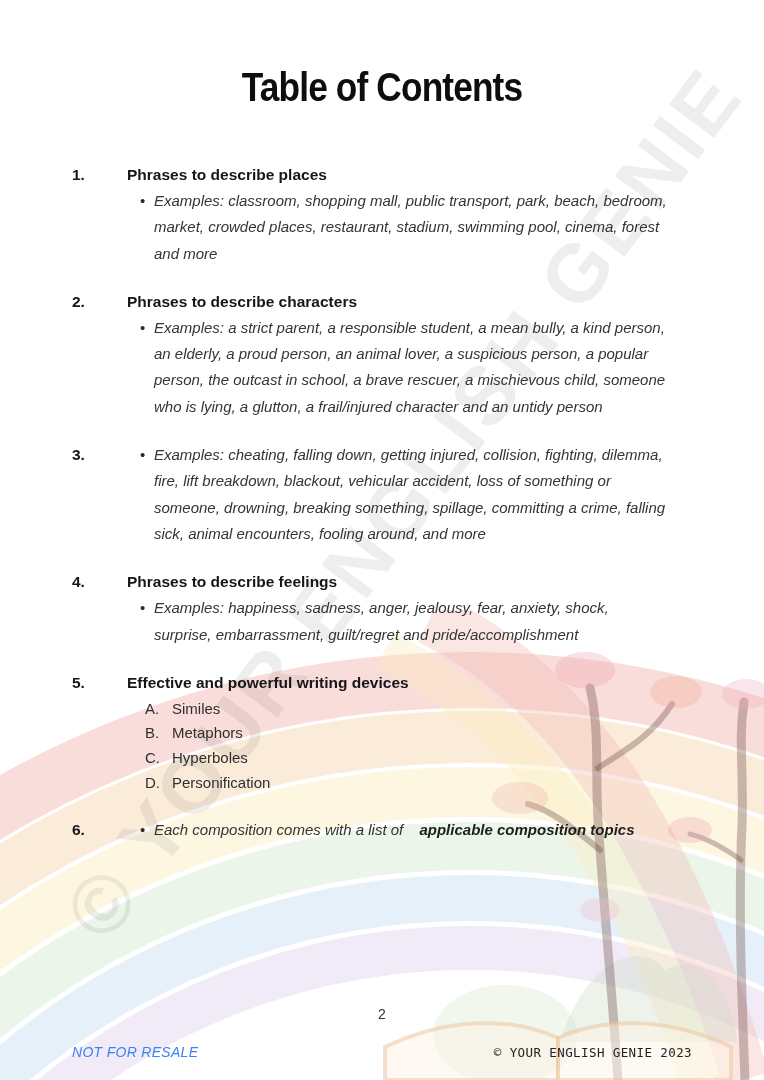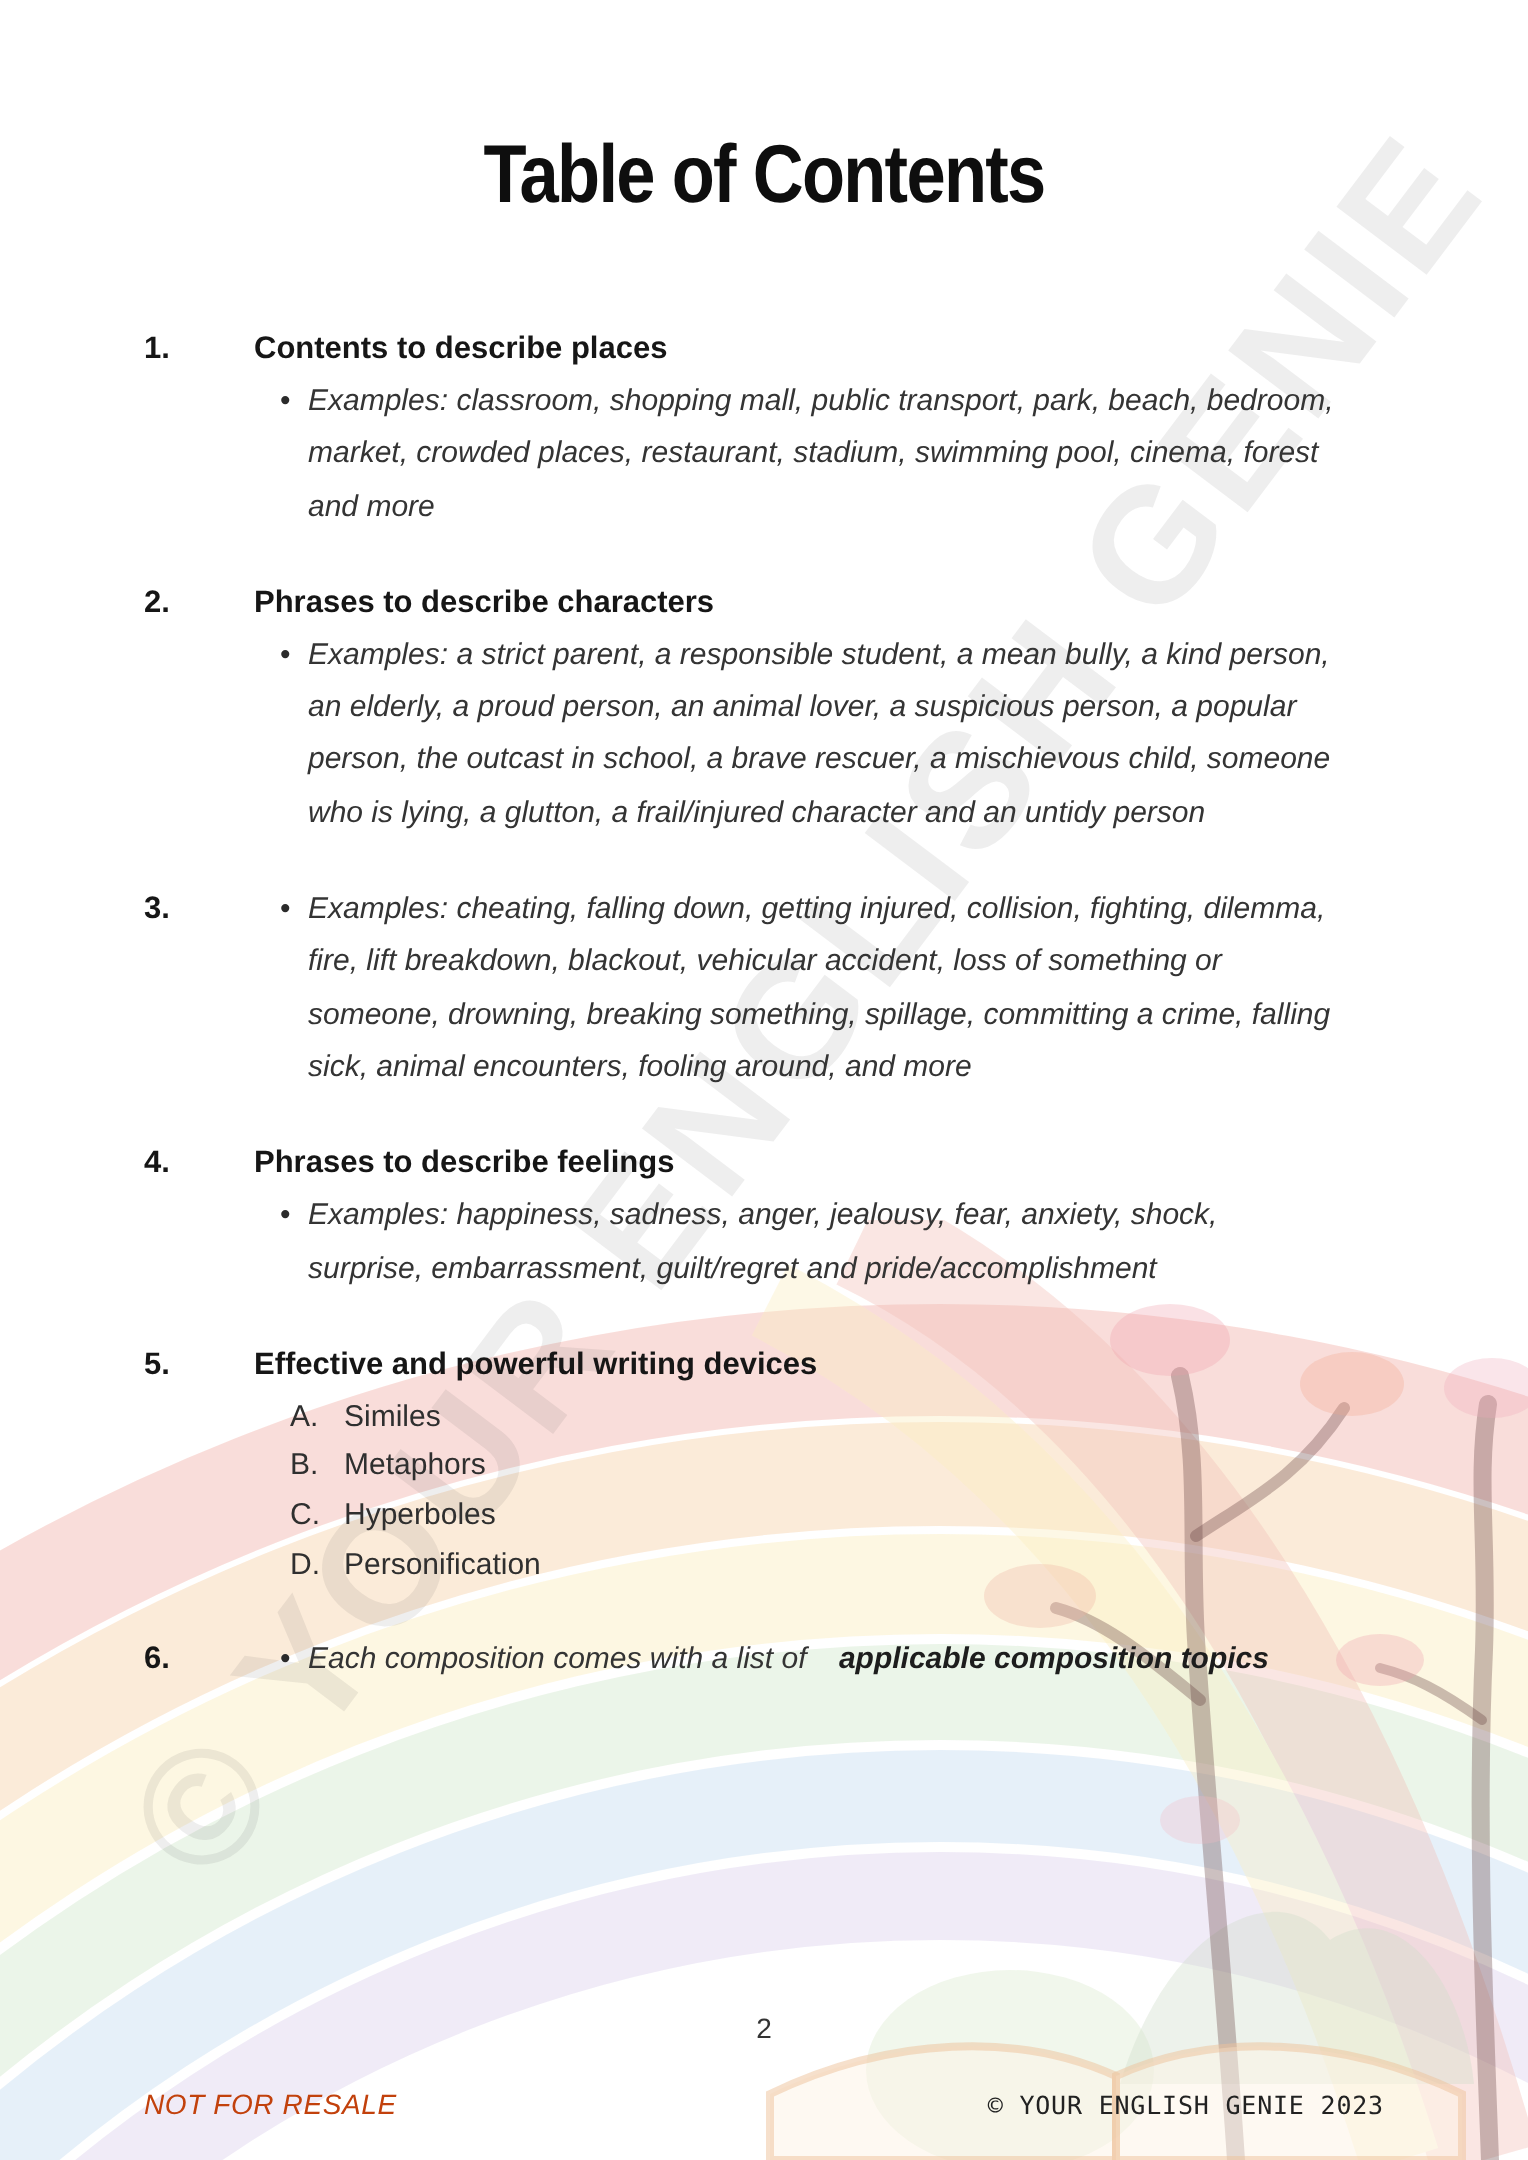--- a/index.html
+++ b/index.html
@@ -35,21 +35,21 @@
   .bullet-text { flex:1; }
   .bold-part { font-weight:700; color:#1d1d1d;margin-left:12px; }
   .letter-list { padding-left:18px; margin-top:1px; }
   .letter-row { display:flex; font-size:15px; line-height:24.6px; color:#2f2f2f; }
   .letter-id { flex:none; width:27px; }
   
   .footer {
     position:absolute; left:72px; right:72px; top:1006px;
     display:flex; align-items:baseline; font-size:14px;
   }
-  .footer-left  { color:#c2410c; font-style:italic; letter-spacing:0.3px; }
+  .footer-left  { color:#3b82f6; font-style:italic; letter-spacing:0.3px; }
   .footer-center{ position:absolute; left:0; right:0; text-align:center; color:#333; font-size:14px; }
   .footer-right { margin-left:auto; font-family:"DejaVu Sans Mono", monospace; font-size:12.5px; color:#222; letter-spacing:0.4px;margin-top:39px; }
 </style>
 </head>
 <body>
 
 <div class="page">
 
   <svg class="art" width="764" height="470" viewBox="0 0 764 470" aria-hidden="true">
     <g opacity="0.45" fill="none">
@@ -89,21 +89,21 @@
 
   <div class="watermark">© YOUR ENGLISH GENIE</div>
 
   <div class="content">
 
     <h1 class="doc-title">Table of Contents</h1>
 
     <div class="toc-item">
       <div class="toc-num">1.</div>
       <div class="toc-body">
-        <div class="toc-heading">Contents to describe places</div>
+        <div class="toc-heading">Phrases to describe places</div>
         <p class="toc-bullet">
           <span class="bullet-dot">•</span>
           <span class="bullet-text">Examples: classroom, shopping mall, public transport, park, beach, bedroom, market, crowded places, restaurant, stadium, swimming pool, cinema, forest and more</span>
         </p>
       </div>
     </div>
 
     <div class="toc-item">
       <div class="toc-num">2.</div>
       <div class="toc-body">

